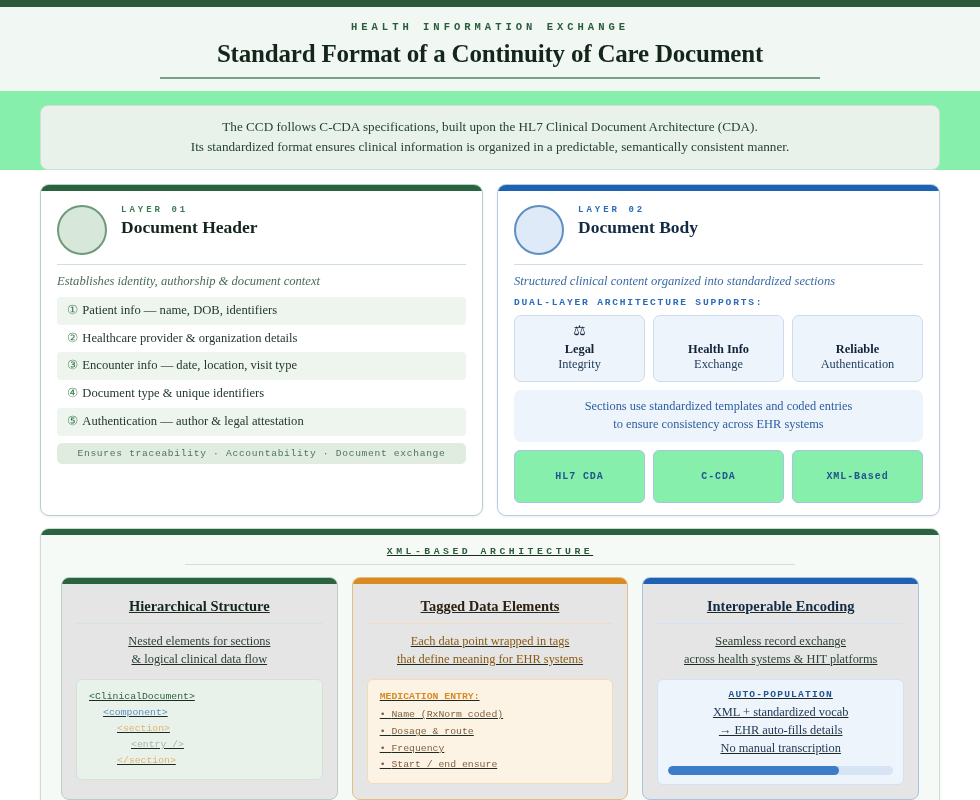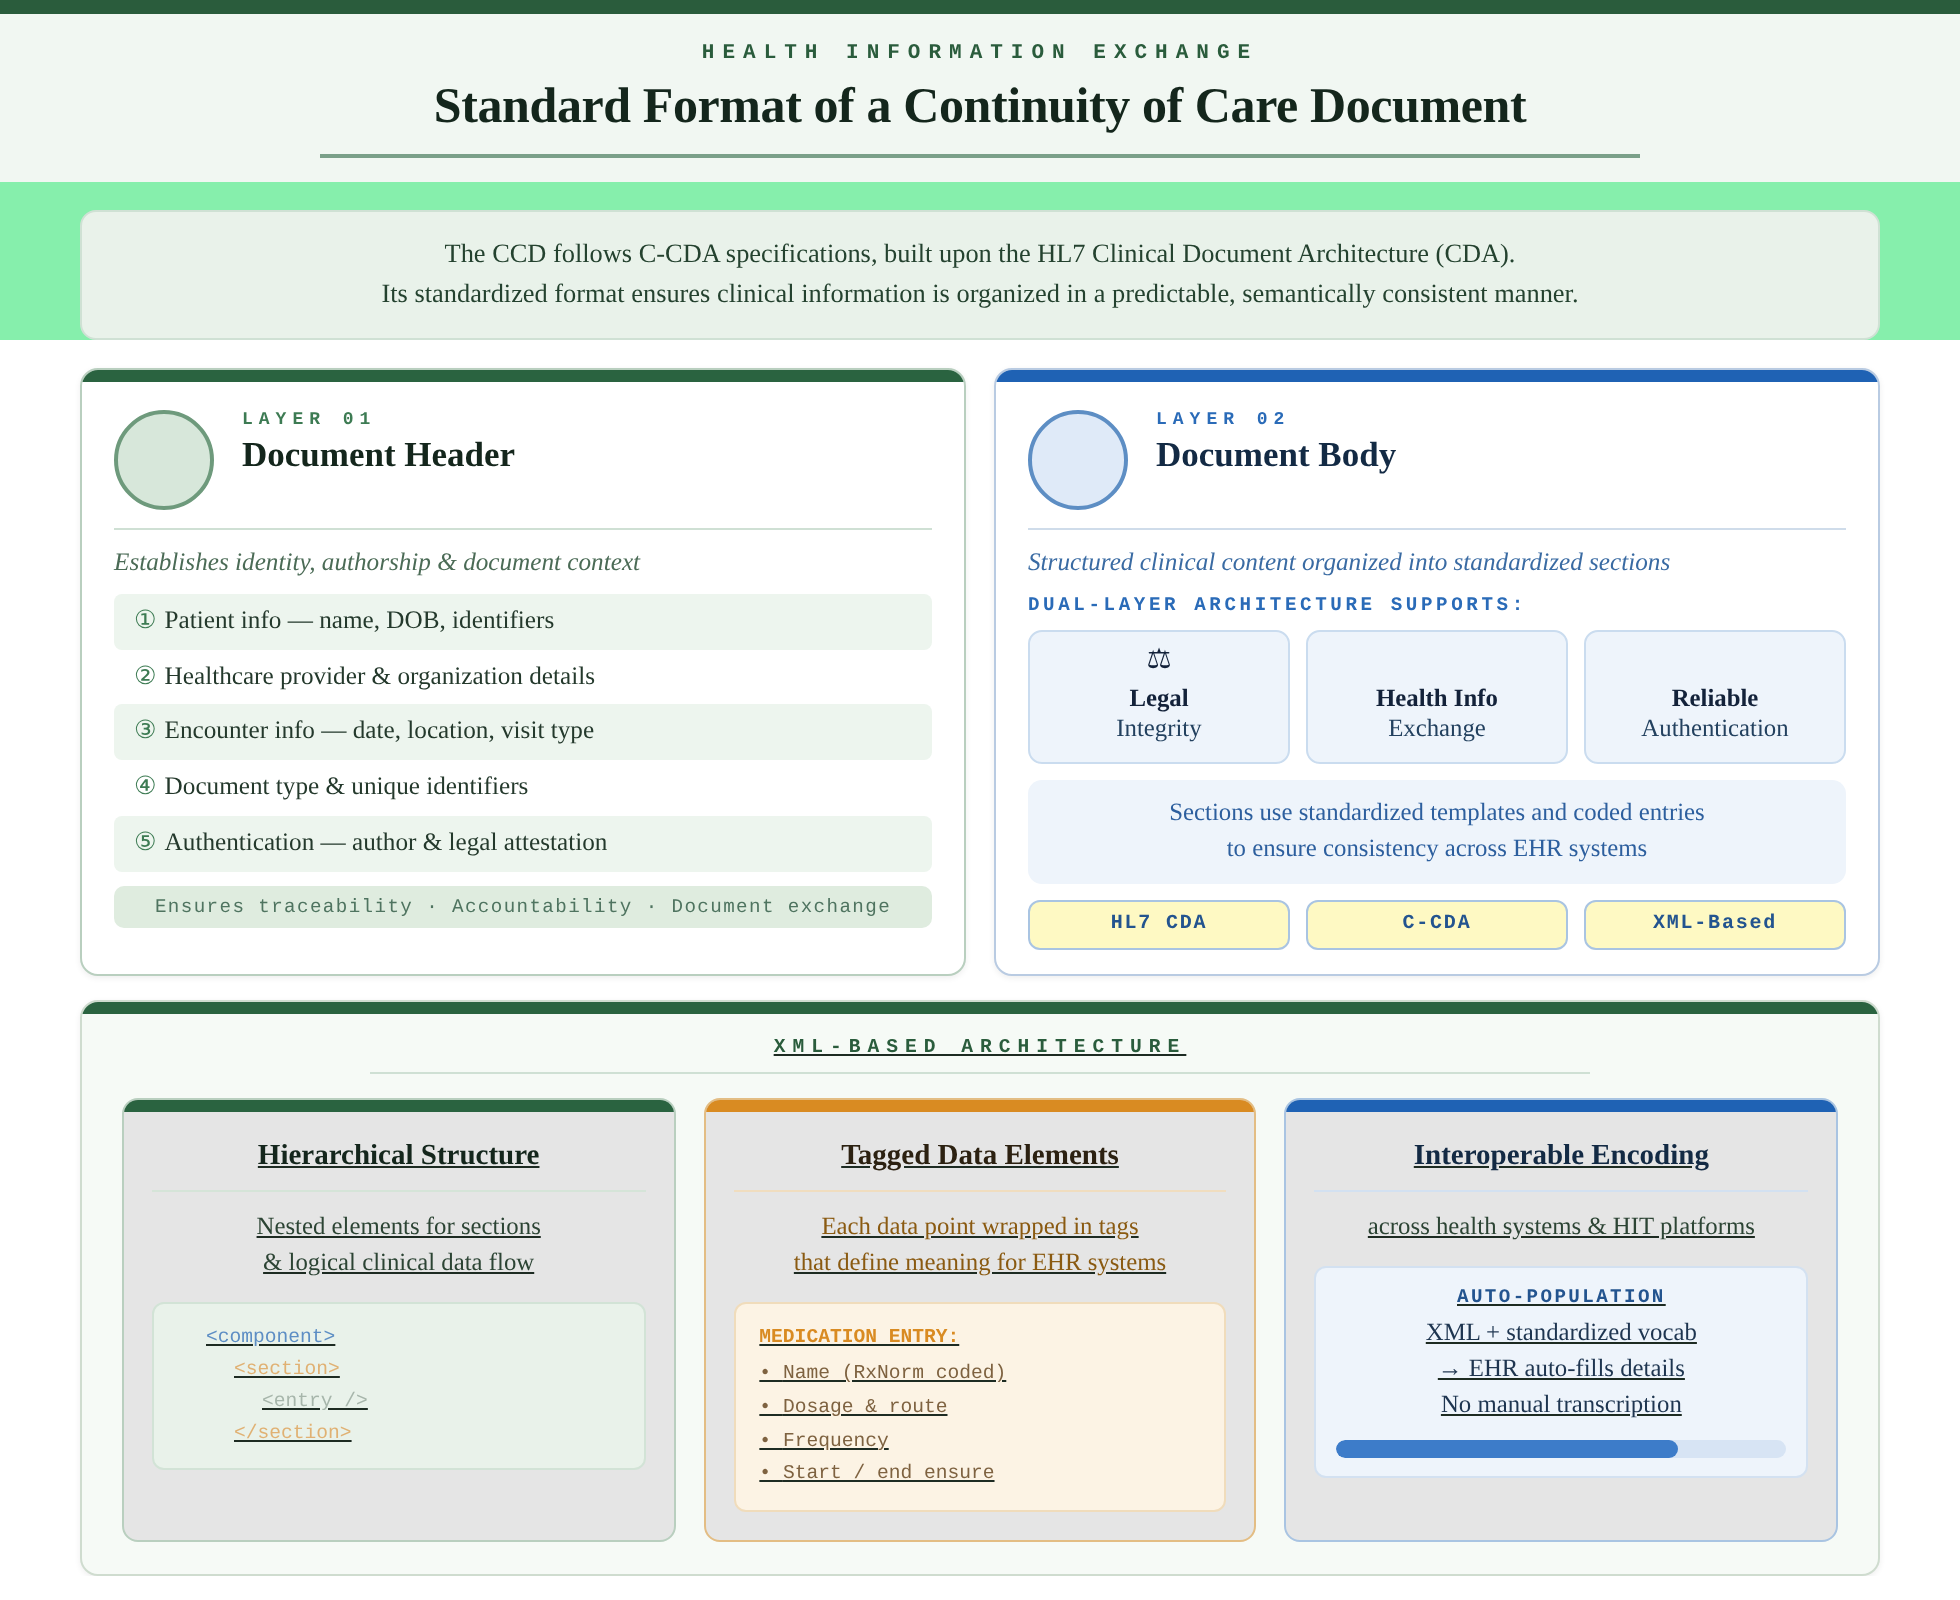--- a/index.html
+++ b/index.html
@@ -183,25 +183,25 @@
     text-align: center;
     padding: 8px 10px;
     font-size: 12.4px;
     line-height: 1.45;
     color: #2d5f9e;
     margin-bottom: 8px;
   }
   .badge-row { display: flex; gap: 8px; }
   .badge {
     flex: 1;
-    background: #fef9c3;
+    background: #86efac;
     border: 1px solid #a9c4e2;
     border-radius: 6px;
     text-align: center;
-    padding: 6px 2px;
+    padding: 20px 2px;
     font-family: "Liberation Mono", monospace;
     font-size: 10px;
     font-weight: bold;
     letter-spacing: 0.9px;
     color: #23548f;
   }
 
   
   .xml-wrap { padding: 12px 40px 0 40px; }
   .xml-panel {
@@ -430,20 +430,21 @@
         <div class="xml-card g">
           <div class="xml-bar g"></div>
           <div class="xml-card-body">
             <div class="xml-card-title">Hierarchical Structure</div>
             <div class="xml-card-div g"></div>
             <div class="xml-card-desc g">
               <div>Nested elements for sections</div>
               <div>&amp; logical clinical data flow</div>
             </div>
             <div class="code-box">
+              <div style="padding-left:0px"><span class="c-tag">&lt;ClinicalDocument&gt;</span></div>
               <div style="padding-left:14px"><span class="c-comp">&lt;component&gt;</span></div>
               <div style="padding-left:28px"><span class="c-sec">&lt;section&gt;</span></div>
               <div style="padding-left:42px"><span class="c-entry">&lt;entry /&gt;</span></div>
               <div style="padding-left:28px"><span class="c-sec">&lt;/section&gt;</span></div>
             </div>
           </div>
         </div>
 
         <div class="xml-card o">
           <div class="xml-bar o"></div>
@@ -463,20 +464,21 @@
             </div>
           </div>
         </div>
 
         <div class="xml-card b">
           <div class="xml-bar b"></div>
           <div class="xml-card-body">
             <div class="xml-card-title b">Interoperable Encoding</div>
             <div class="xml-card-div b"></div>
             <div class="xml-card-desc b">
+              <div>Seamless record exchange</div>
               <div>across health systems &amp; HIT platforms</div>
             </div>
             <div class="auto-box">
               <div class="auto-head">AUTO-POPULATION</div>
               <div class="auto-line">XML + standardized vocab</div>
               <div class="auto-line">→ EHR auto-fills details</div>
               <div class="auto-line">No manual transcription</div>
               <div class="progress-track">
                 <div class="progress-fill" id="progress-fill" style="width: 76%;"></div>
               </div>

